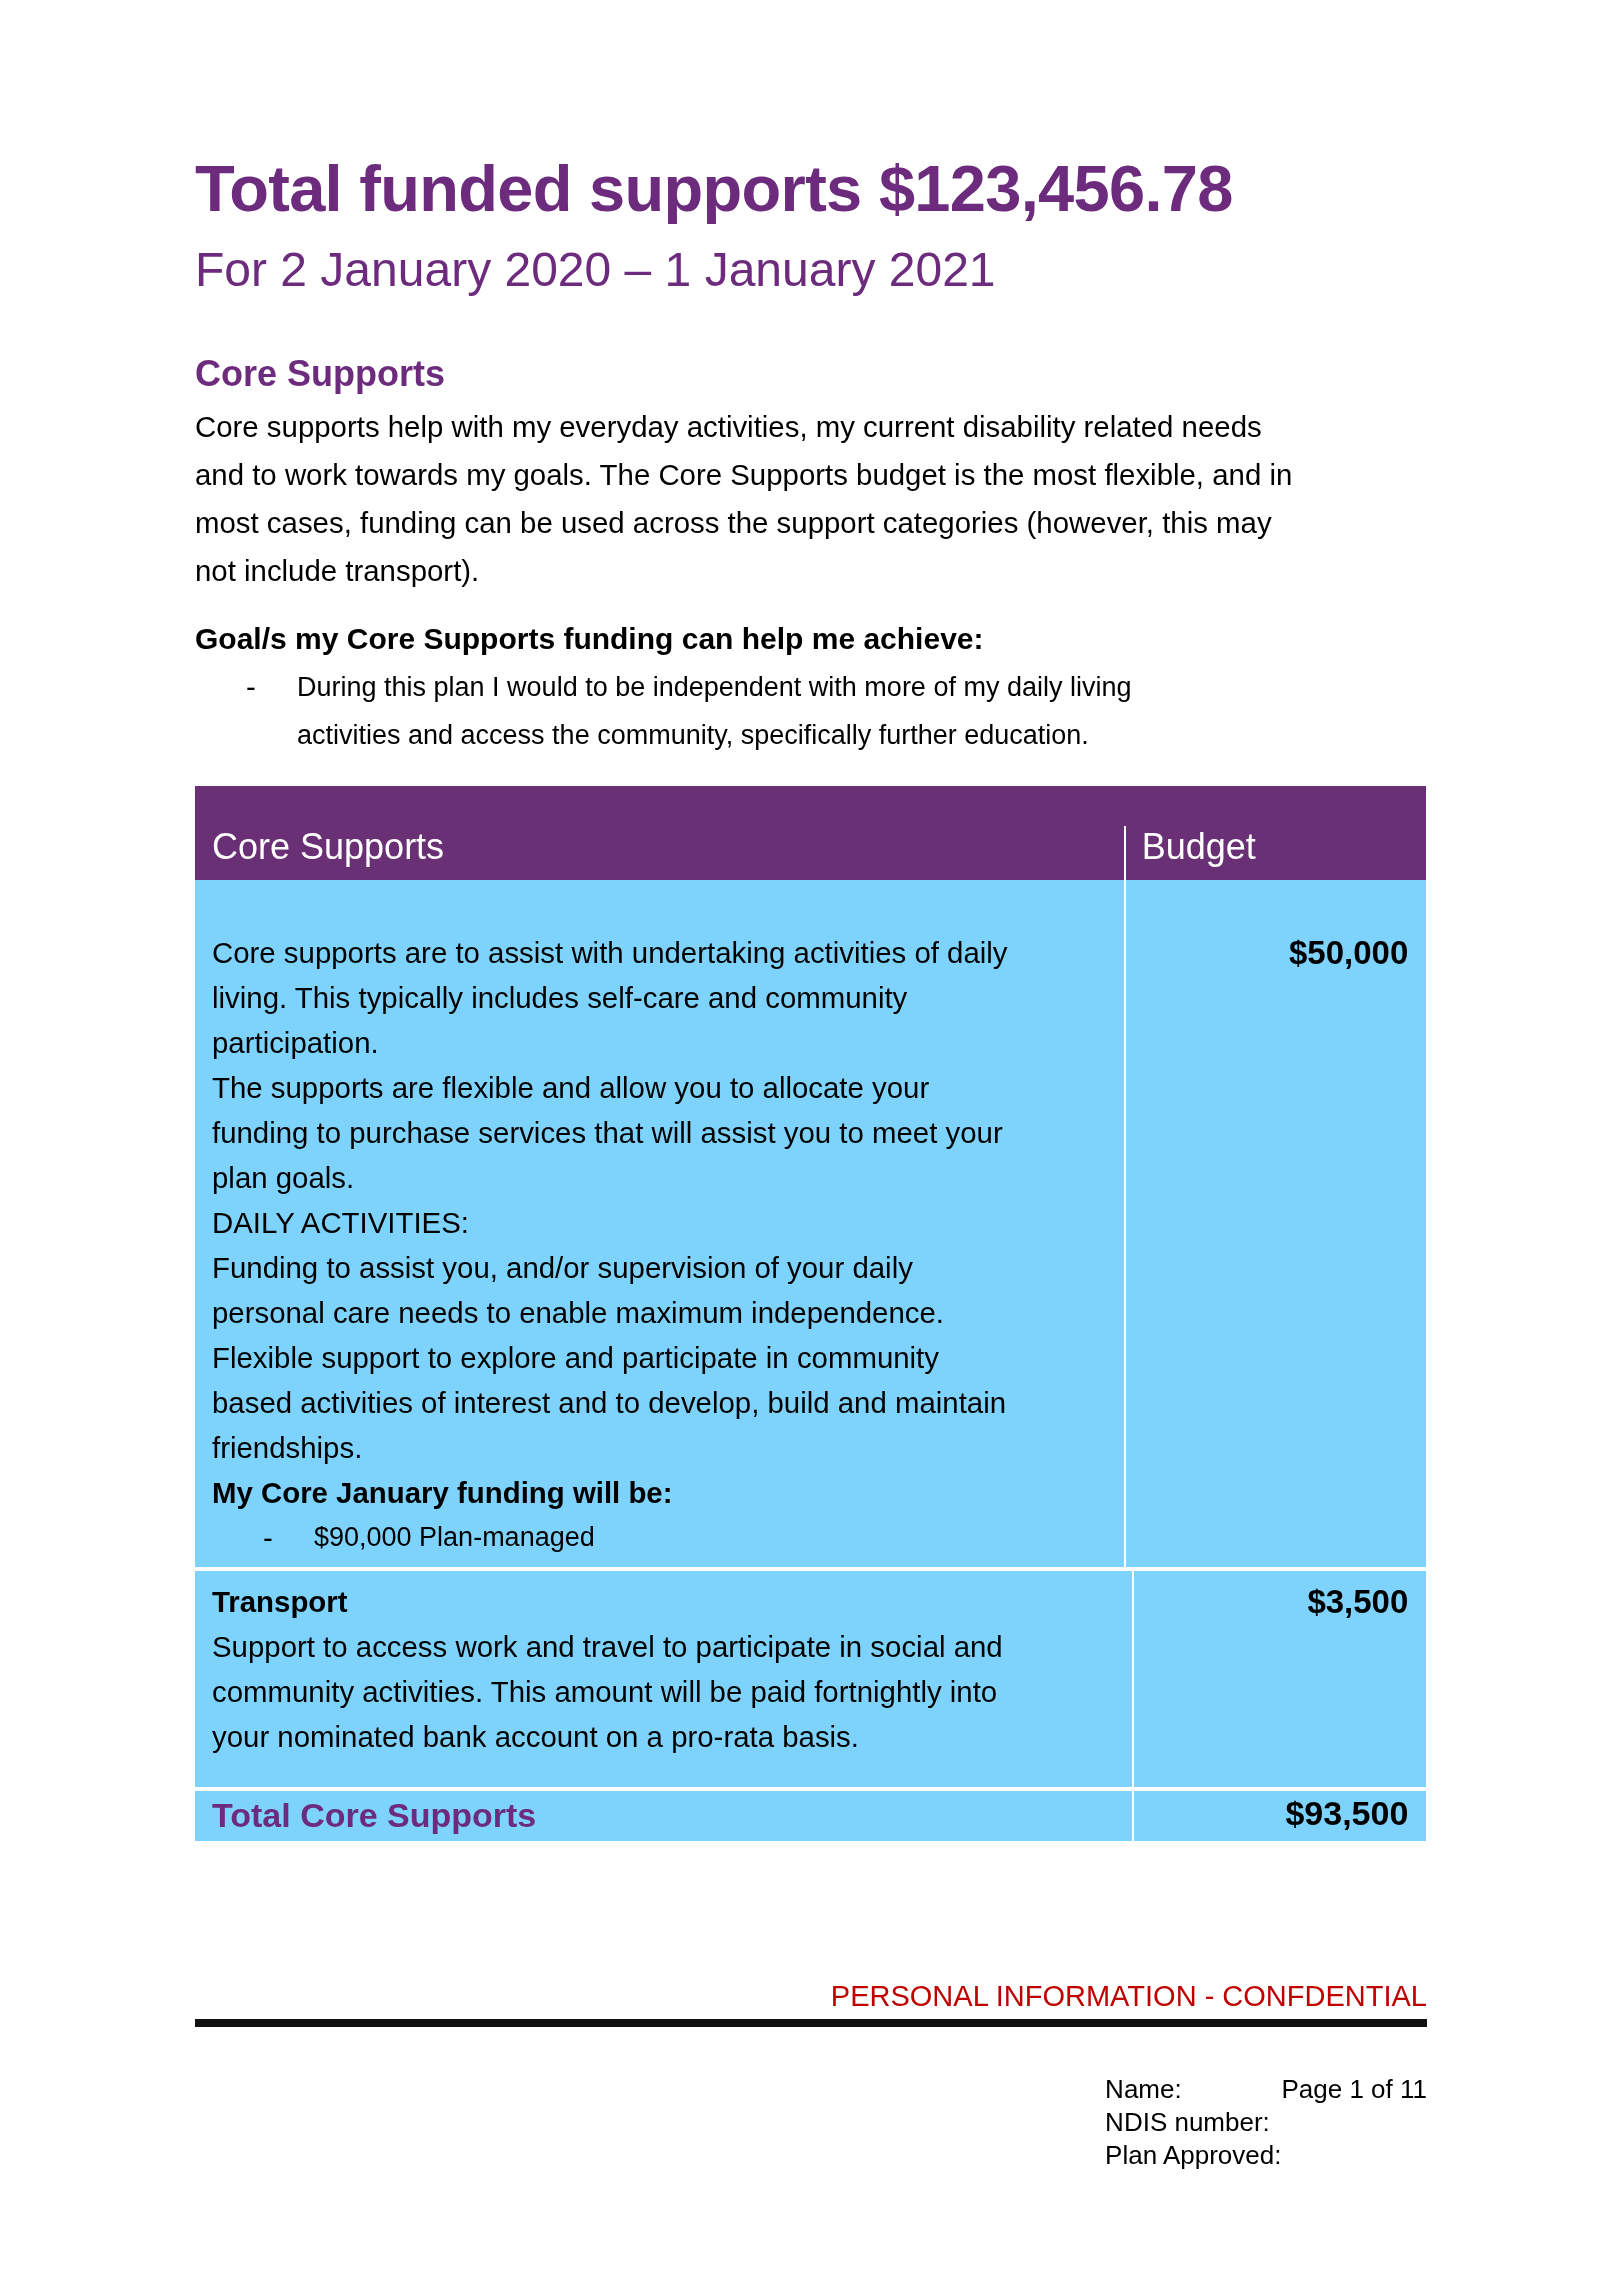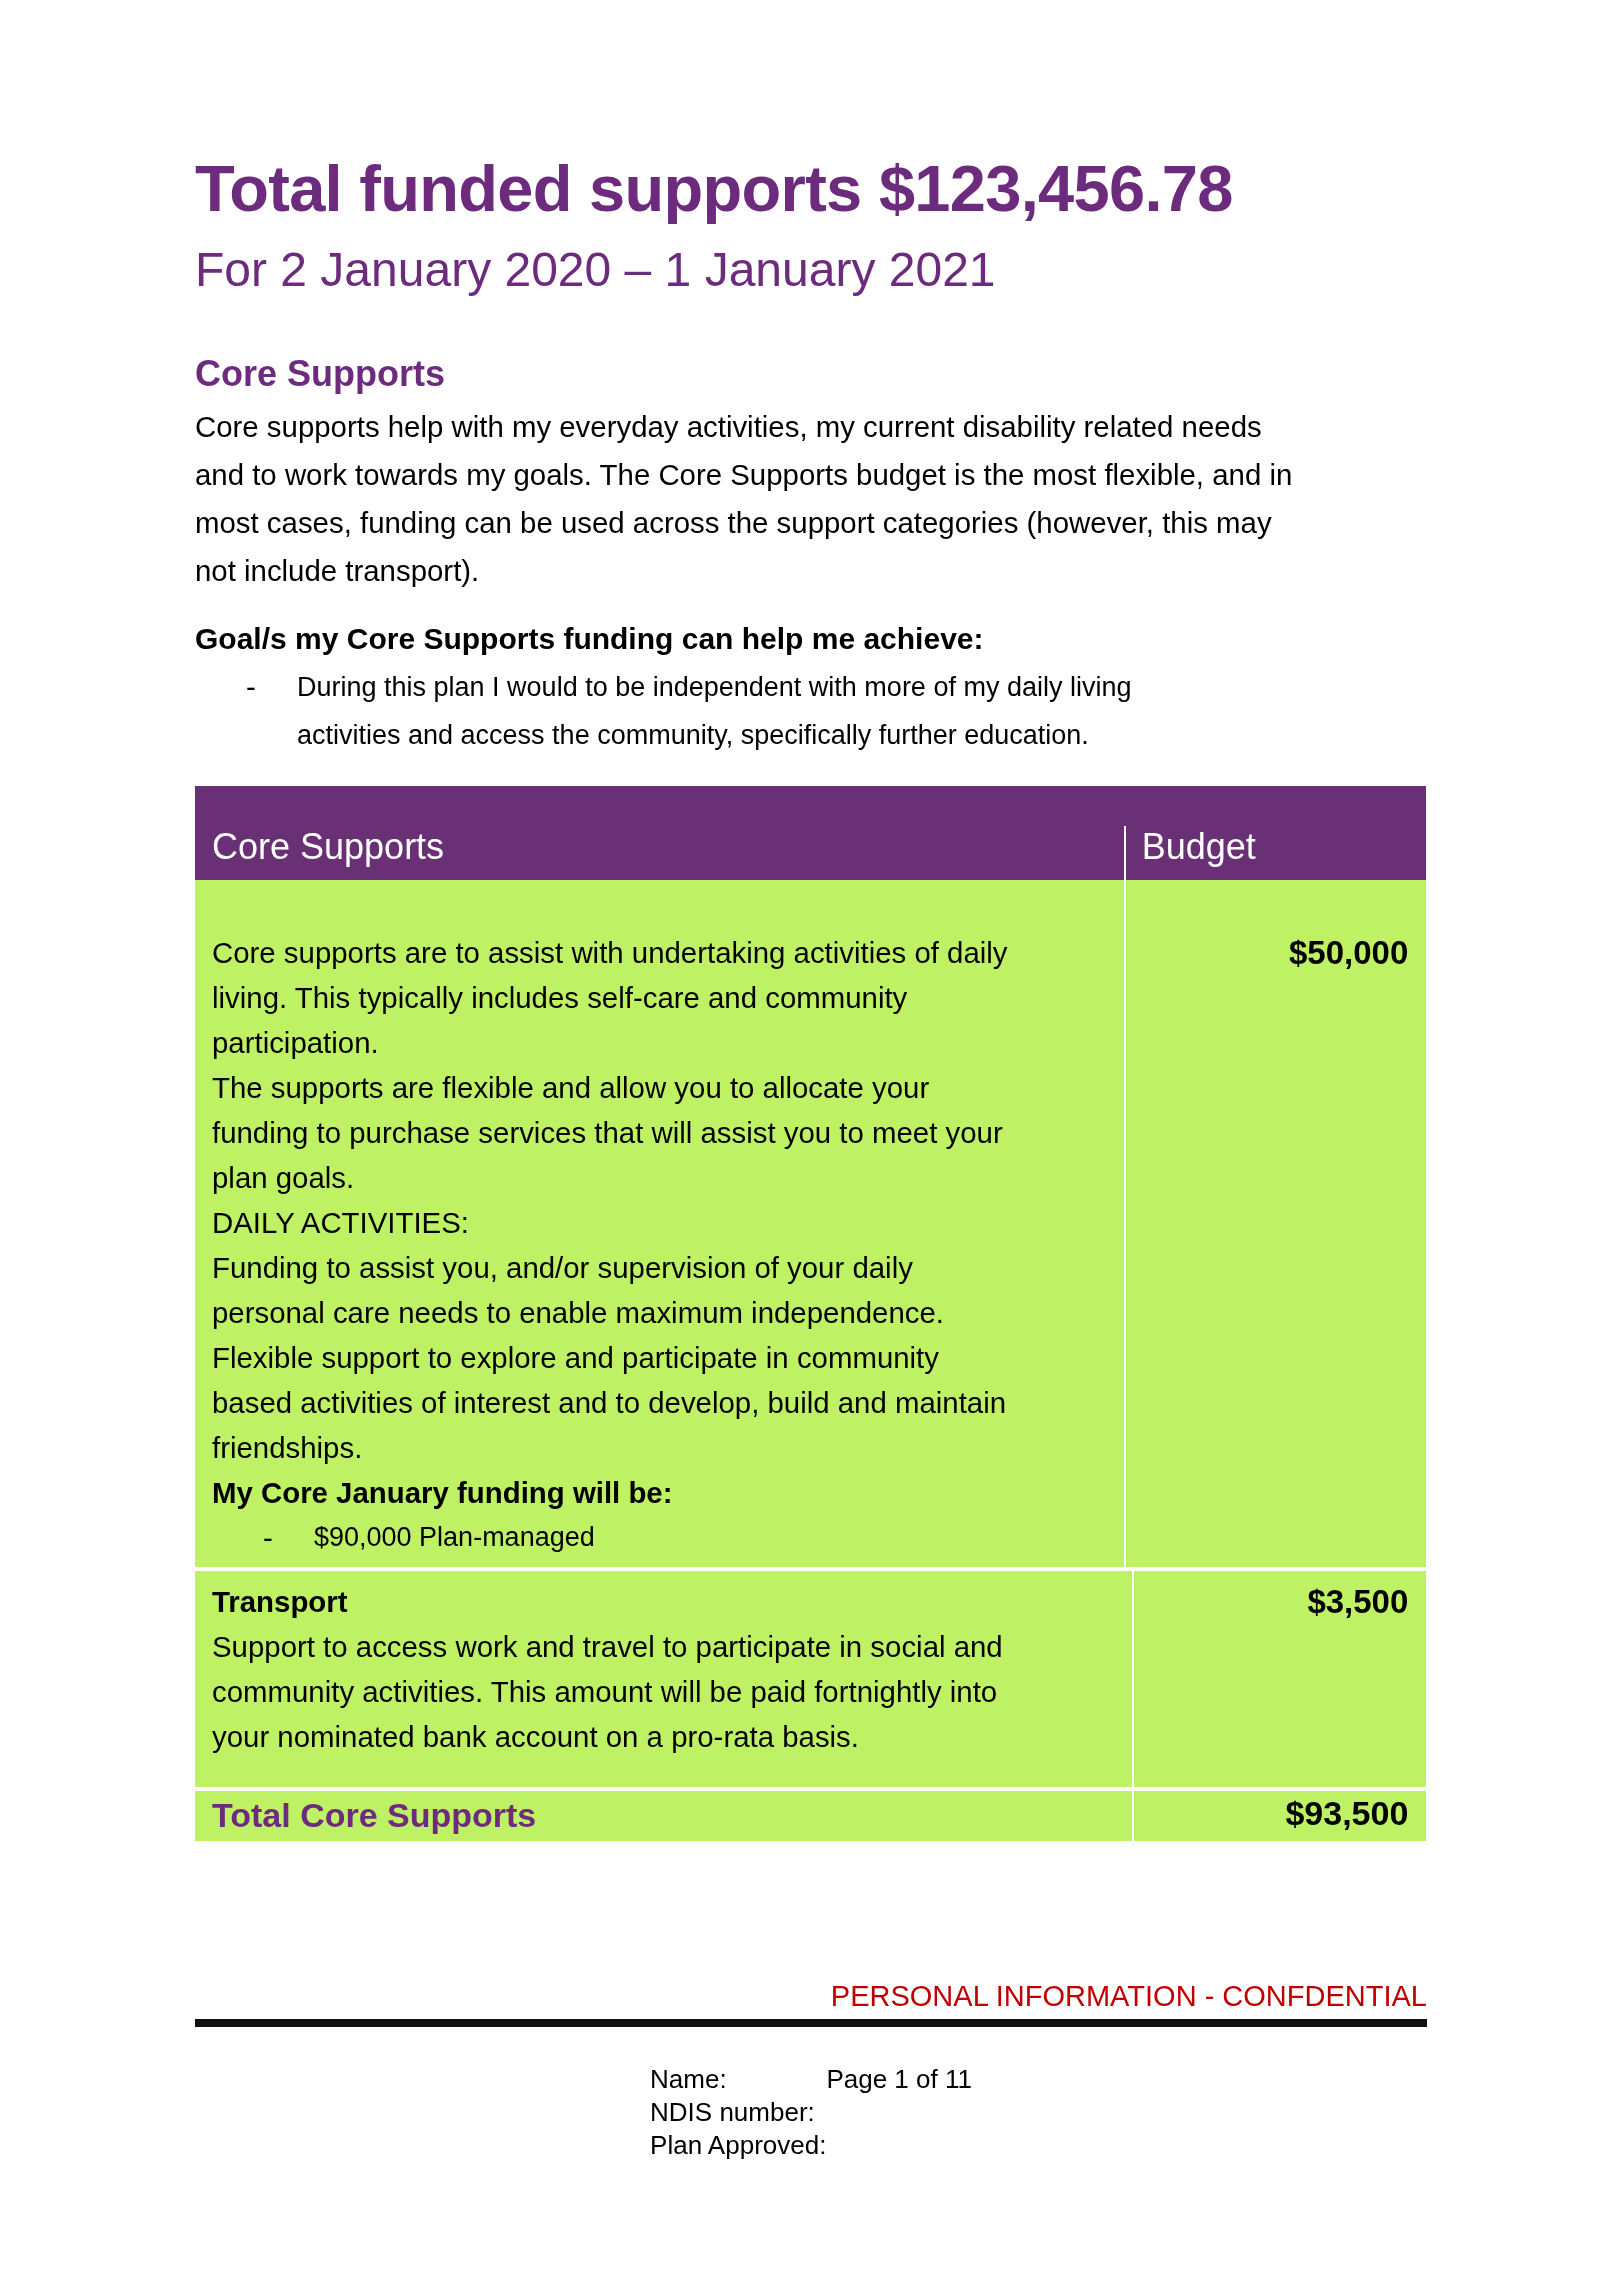--- a/index.html
+++ b/index.html
@@ -40,21 +40,21 @@
   .support-table { margin-top:27.5px; width:1231px; }
   .t-header {
     display:flex; background:#6A3076; height:94px;
     align-items:flex-end; color:#ffffff;
   }
   .t-header .hcell { font-size:36px; padding-bottom:11.8px; }
   .col1 { width:929px; flex:0 0 929px; padding-left:17px; padding-right:19.6px; }
   .col2 { flex:1; border-left:2.6px solid #ffffff; }
   .t-header .col2 { padding-left:15.7px; }
 
-  .t-row { display:flex; background:#bef264; }
+  .t-row { display:flex; background:#7dd3fc; }
   .t-row + .t-row { margin-top:4.6px;gap:8px; }
   .cell-text { font-size:29.4px; line-height:45px; white-space:pre-line; }
   .bold { font-weight:bold; }
   .row-core .col1 { padding-top:50px; padding-bottom:6.5px; }
   .row-core .col2 { padding-top:50px; }
   .row-core .bullet-item .dash,
   .row-core .bullet-item .bullet-text { line-height:45px; }
   .amount {
     text-align:right; padding-right:17.7px;
     font-size:33px; font-weight:bold; line-height:45px;
@@ -66,21 +66,21 @@
     font-size:34px; font-weight:bold; color:#6D2B7E; line-height:1.0;
   }
   .row-total .col2 { padding-top:5.2px; font-size:34px; line-height:1.0; }
 
   
   .footer { position:absolute; left:195px; top:1981px; width:1232px; }
   .confidential {
     text-align:right; color:#C00000; font-size:29px; line-height:31px;
   }
   .footer-rule { margin-top:6.5px; height:8.5px; background:#111111; }
-  .footer-row { display:flex; justify-content:center; margin-top:36px; }
+  .footer-row { display:flex; justify-content:flex-end; margin-top:46px; }
   .footer-left div { font-size:26px; line-height:33px; }
   .footer-right { font-size:26px; line-height:33px; text-align:right; }
 </style>
 </head>
 <body>
 
 <div class="page">
   <div class="content">
 
     <div class="doc-title">Total funded supports $123,456.78</div>

